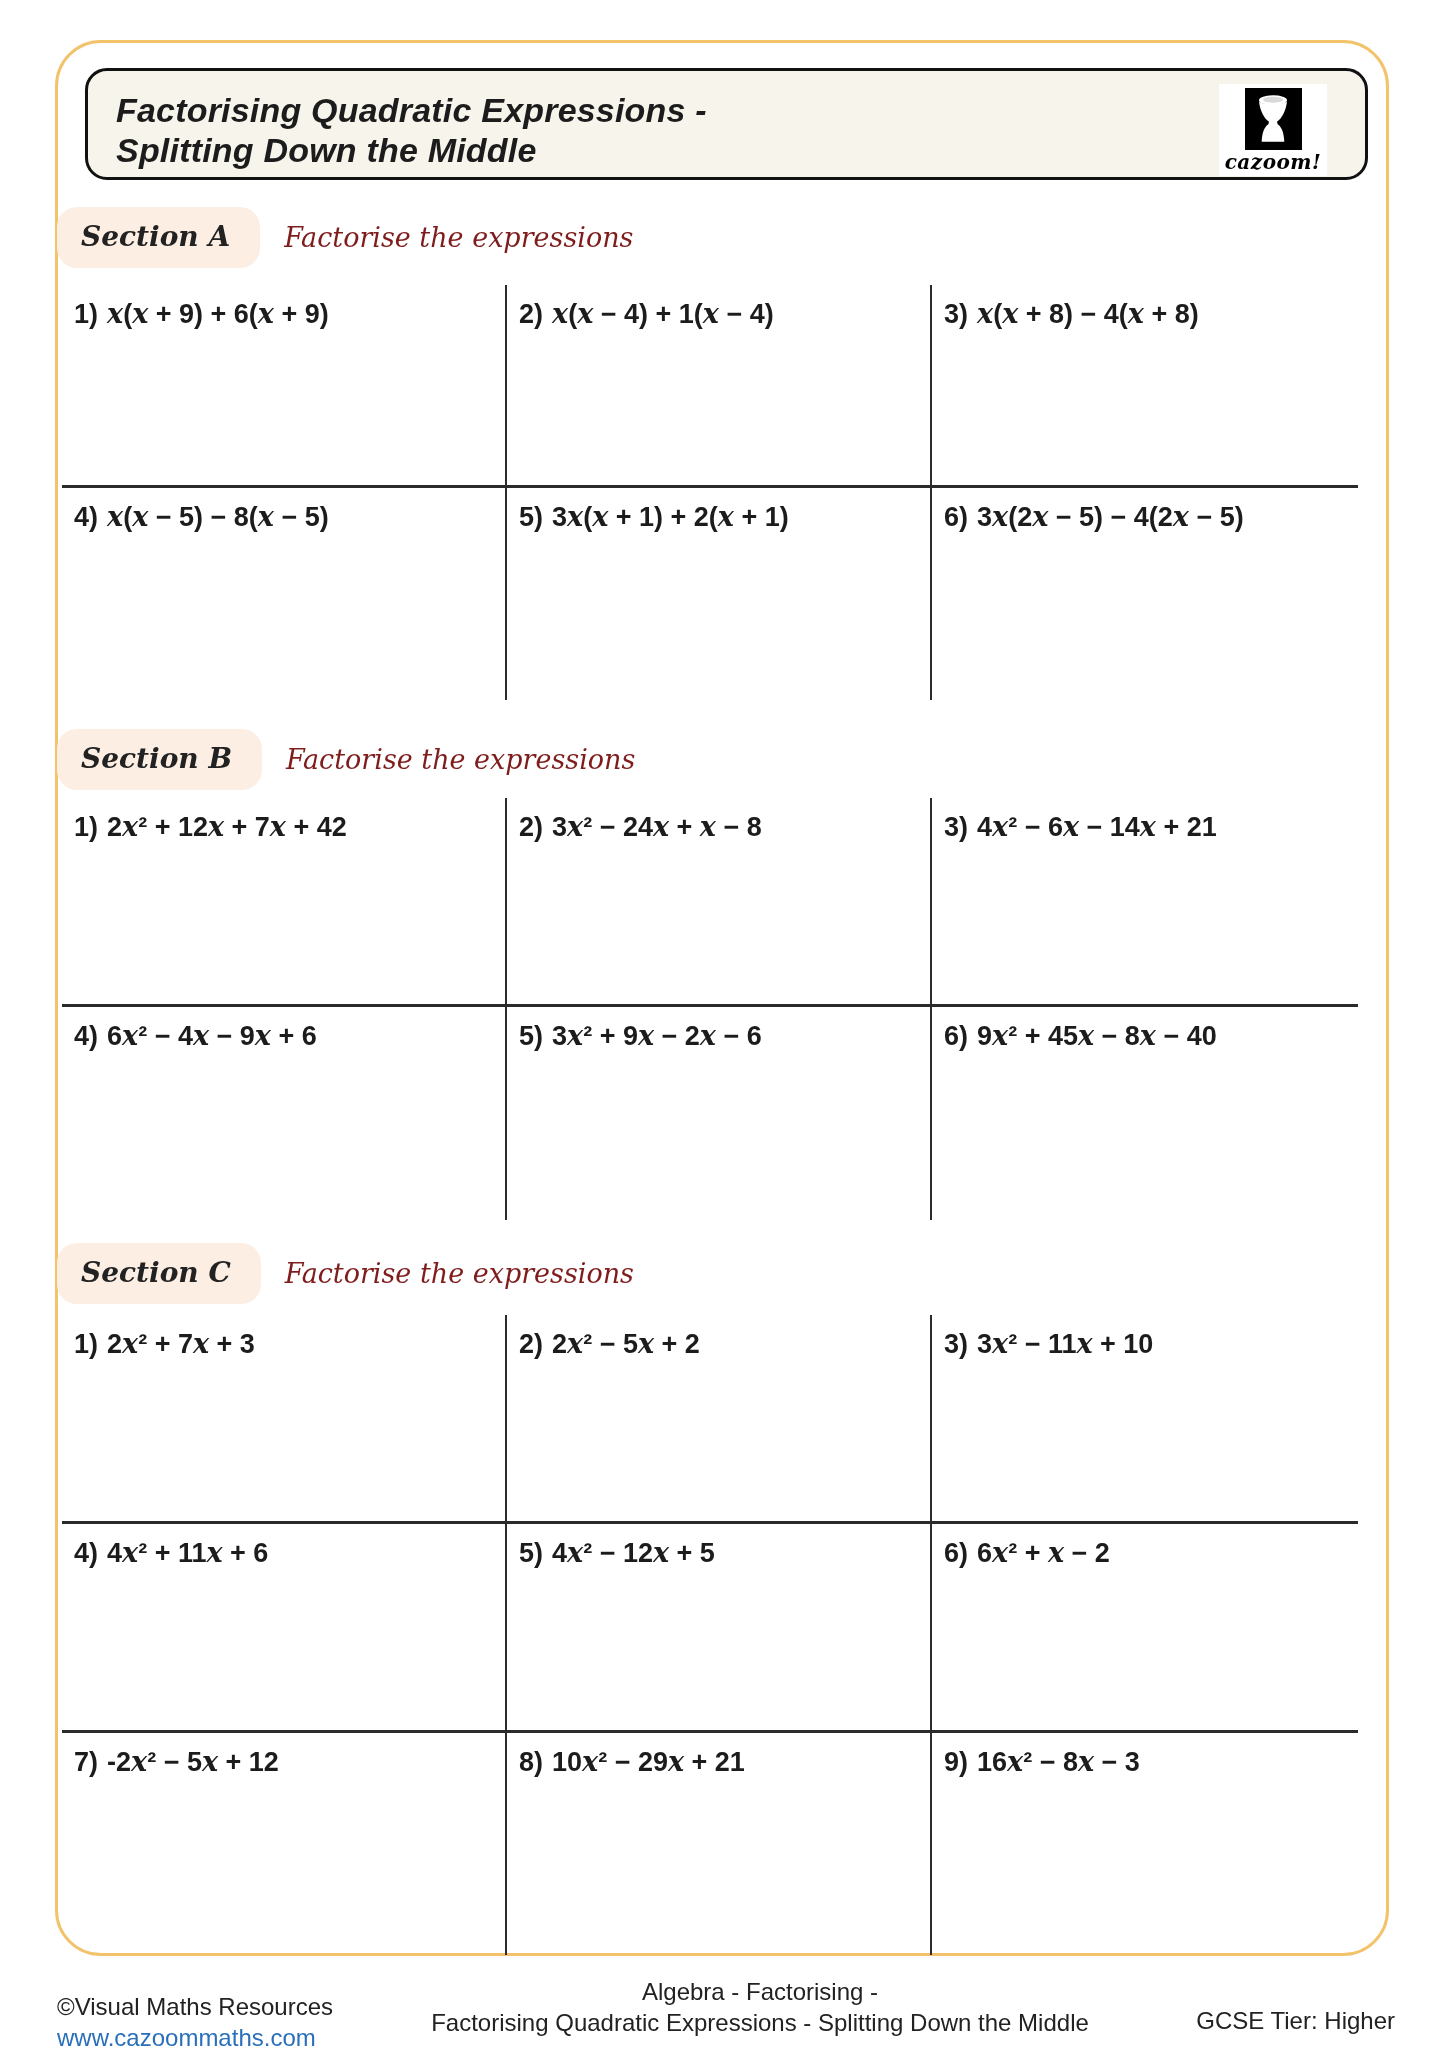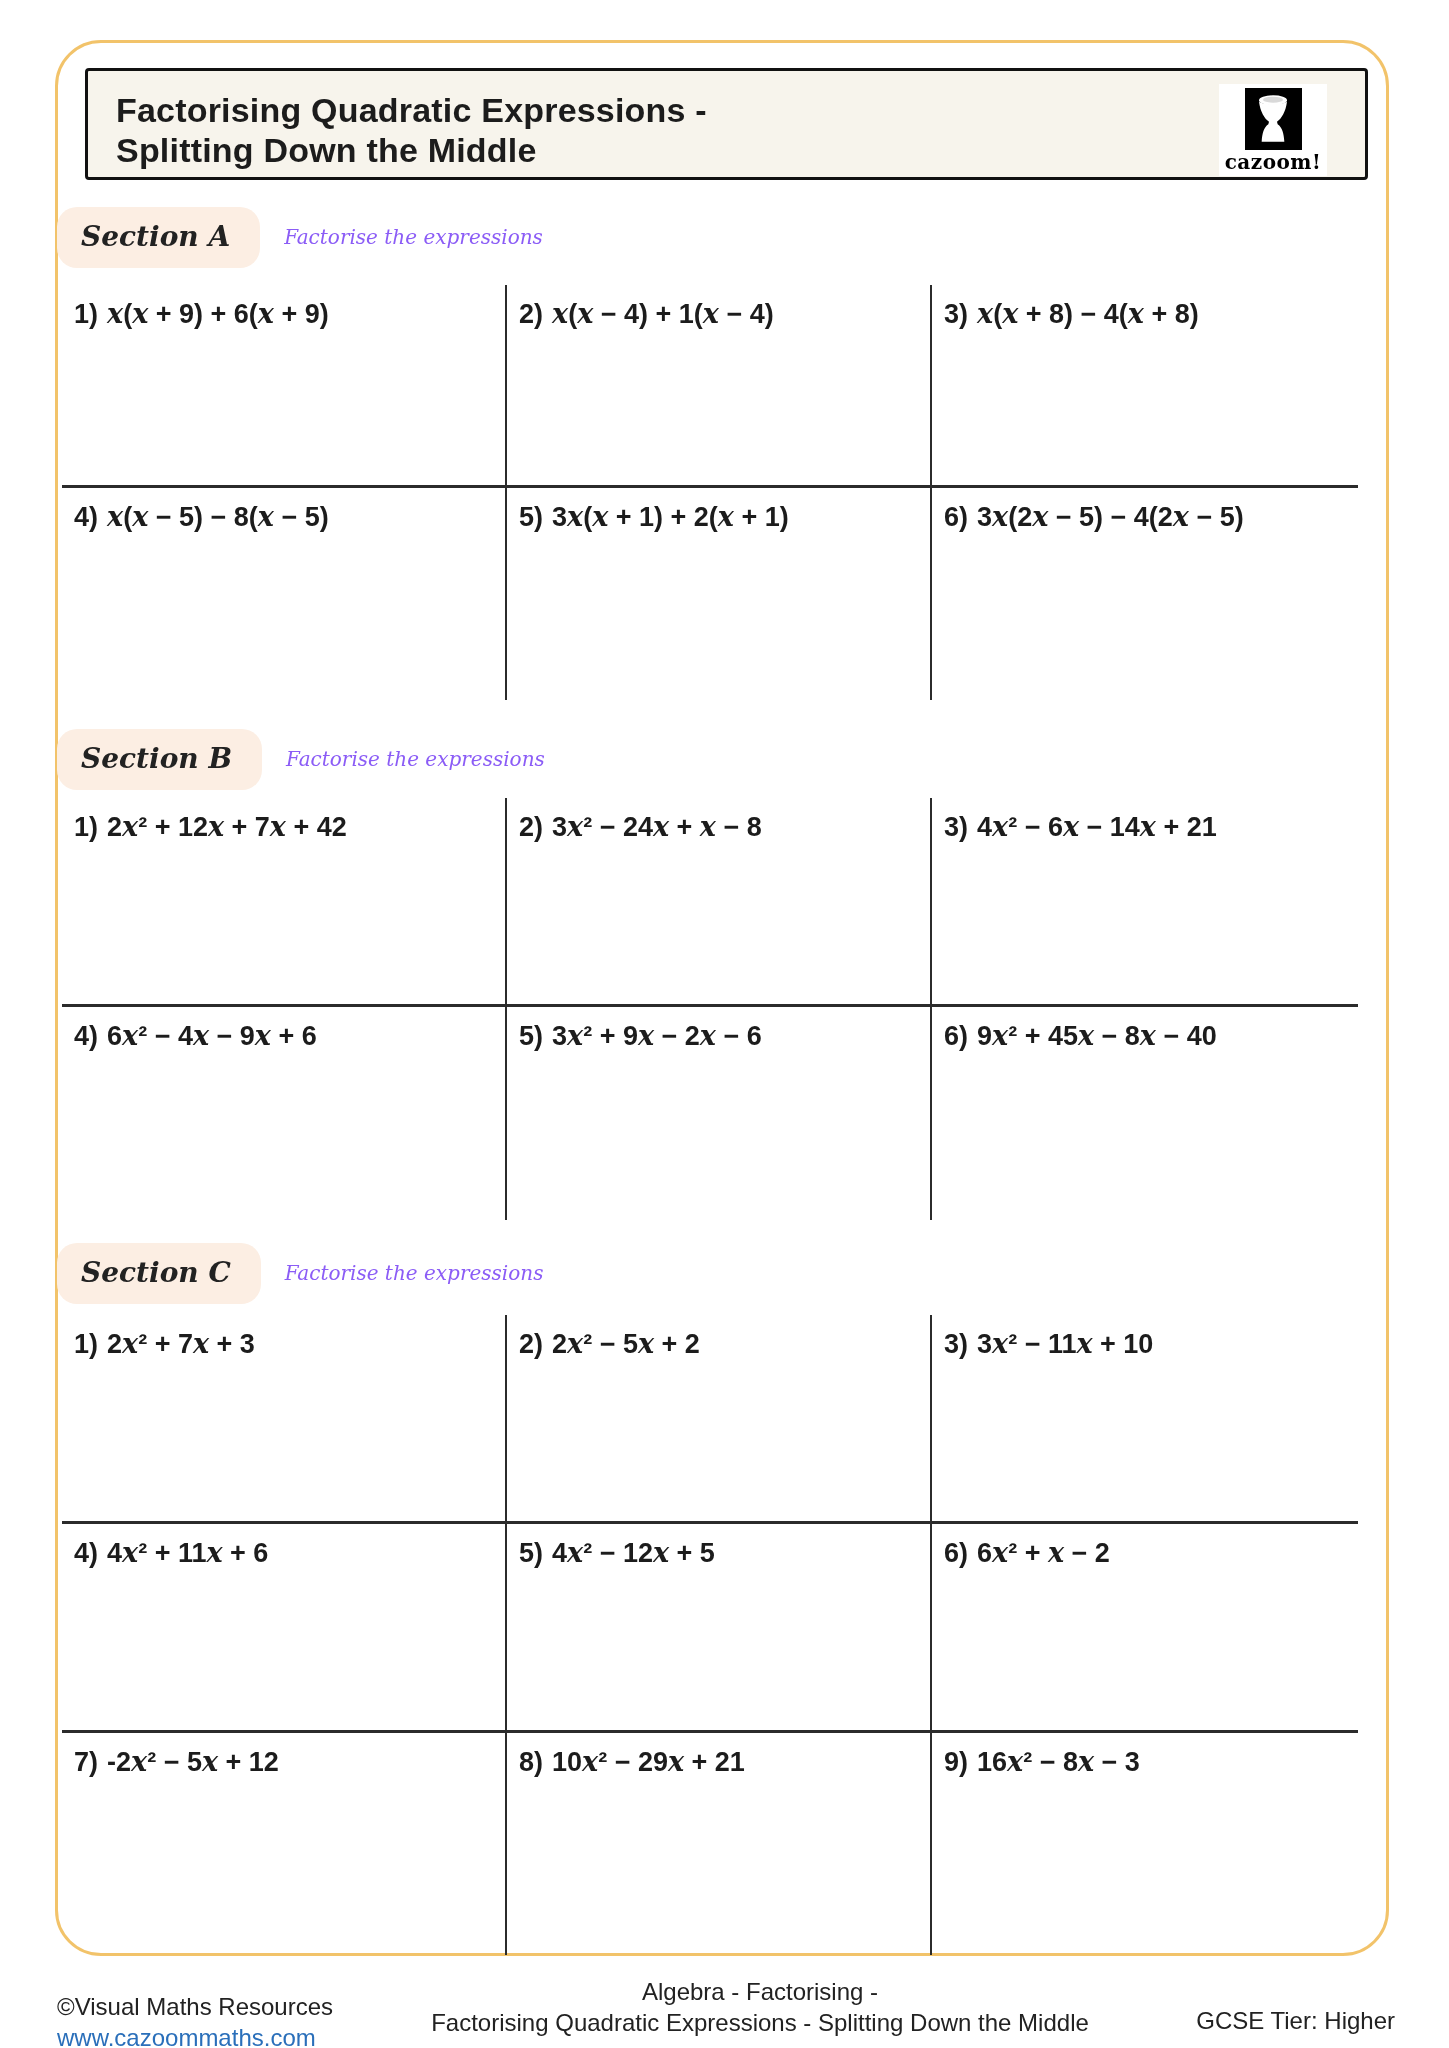--- a/index.html
+++ b/index.html
@@ -14,38 +14,39 @@
   body{
     width:1449px;height:2048px;position:relative;background:#ffffff;
     font-family:"Liberation Sans", sans-serif;color:var(--ink);overflow:hidden;
   }
   .frame{
     position:absolute;left:55px;top:40px;width:1334px;height:1916px;
     border:3px solid var(--frame);border-radius:46px;box-sizing:border-box;
   }
   .title-box{
     position:absolute;left:85px;top:68px;width:1283px;height:112px;
-    background:var(--title-box-bg);border:3px solid #111;border-radius:4px;
+    background:var(--title-box-bg);border:3px solid #111;border-radius:22px;
     box-sizing:border-box;display:flex;align-items:center;justify-content:space-between;
     padding:12px 38px 0 28px;
+    font-style:italic;
   }
   .title{font-size:34px;font-weight:bold;line-height:40px;letter-spacing:.2px;}
   .logo-panel{
     width:108px;height:92px;background:#ffffff;display:flex;flex-direction:column;
     align-items:center;justify-content:center;padding-top:1px;box-sizing:border-box;
   }
   .logo-square{width:57px;height:62px;background:#000;display:flex;align-items:center;justify-content:center;}
   .logo-text{font-family:"DejaVu Serif", serif;font-weight:bold;font-size:20px;letter-spacing:.5px;margin-top:0px;color:#000;}
   .section-header{position:absolute;left:57px;display:flex;align-items:center;height:62px;}
   .section-label{
     background:var(--section-label-bg);border-radius:20px;padding:13px 30px 15px 24px;
     font-family:"DejaVu Serif", serif;font-weight:bold;font-style:italic;font-size:28px;color:#222;
   }
   .instruction{
-    font-family:"DejaVu Serif", serif;font-style:italic;font-size:20px;margin-left:24px;color:#8b5cf6;
+    font-family:"DejaVu Serif", serif;font-style:italic;font-size:27px;margin-left:24px;color:#7f1d1d;
   }
   .grid{
     position:absolute;left:62px;width:1296px;display:grid;
     grid-template-columns:443px 425px 428px;
   }
   .grid-a{top:285px;grid-template-rows:200px 215px;}
   .grid-b{top:798px;grid-template-rows:206px 216px;}
   .grid-c{top:1315px;grid-template-rows:206px 209px 225px;}
   .cell{box-sizing:border-box;padding:13px 4px 0 12px;font-size:27px;font-weight:bold;white-space:nowrap;}
   .cell.bl{border-left:2px solid var(--line);}

